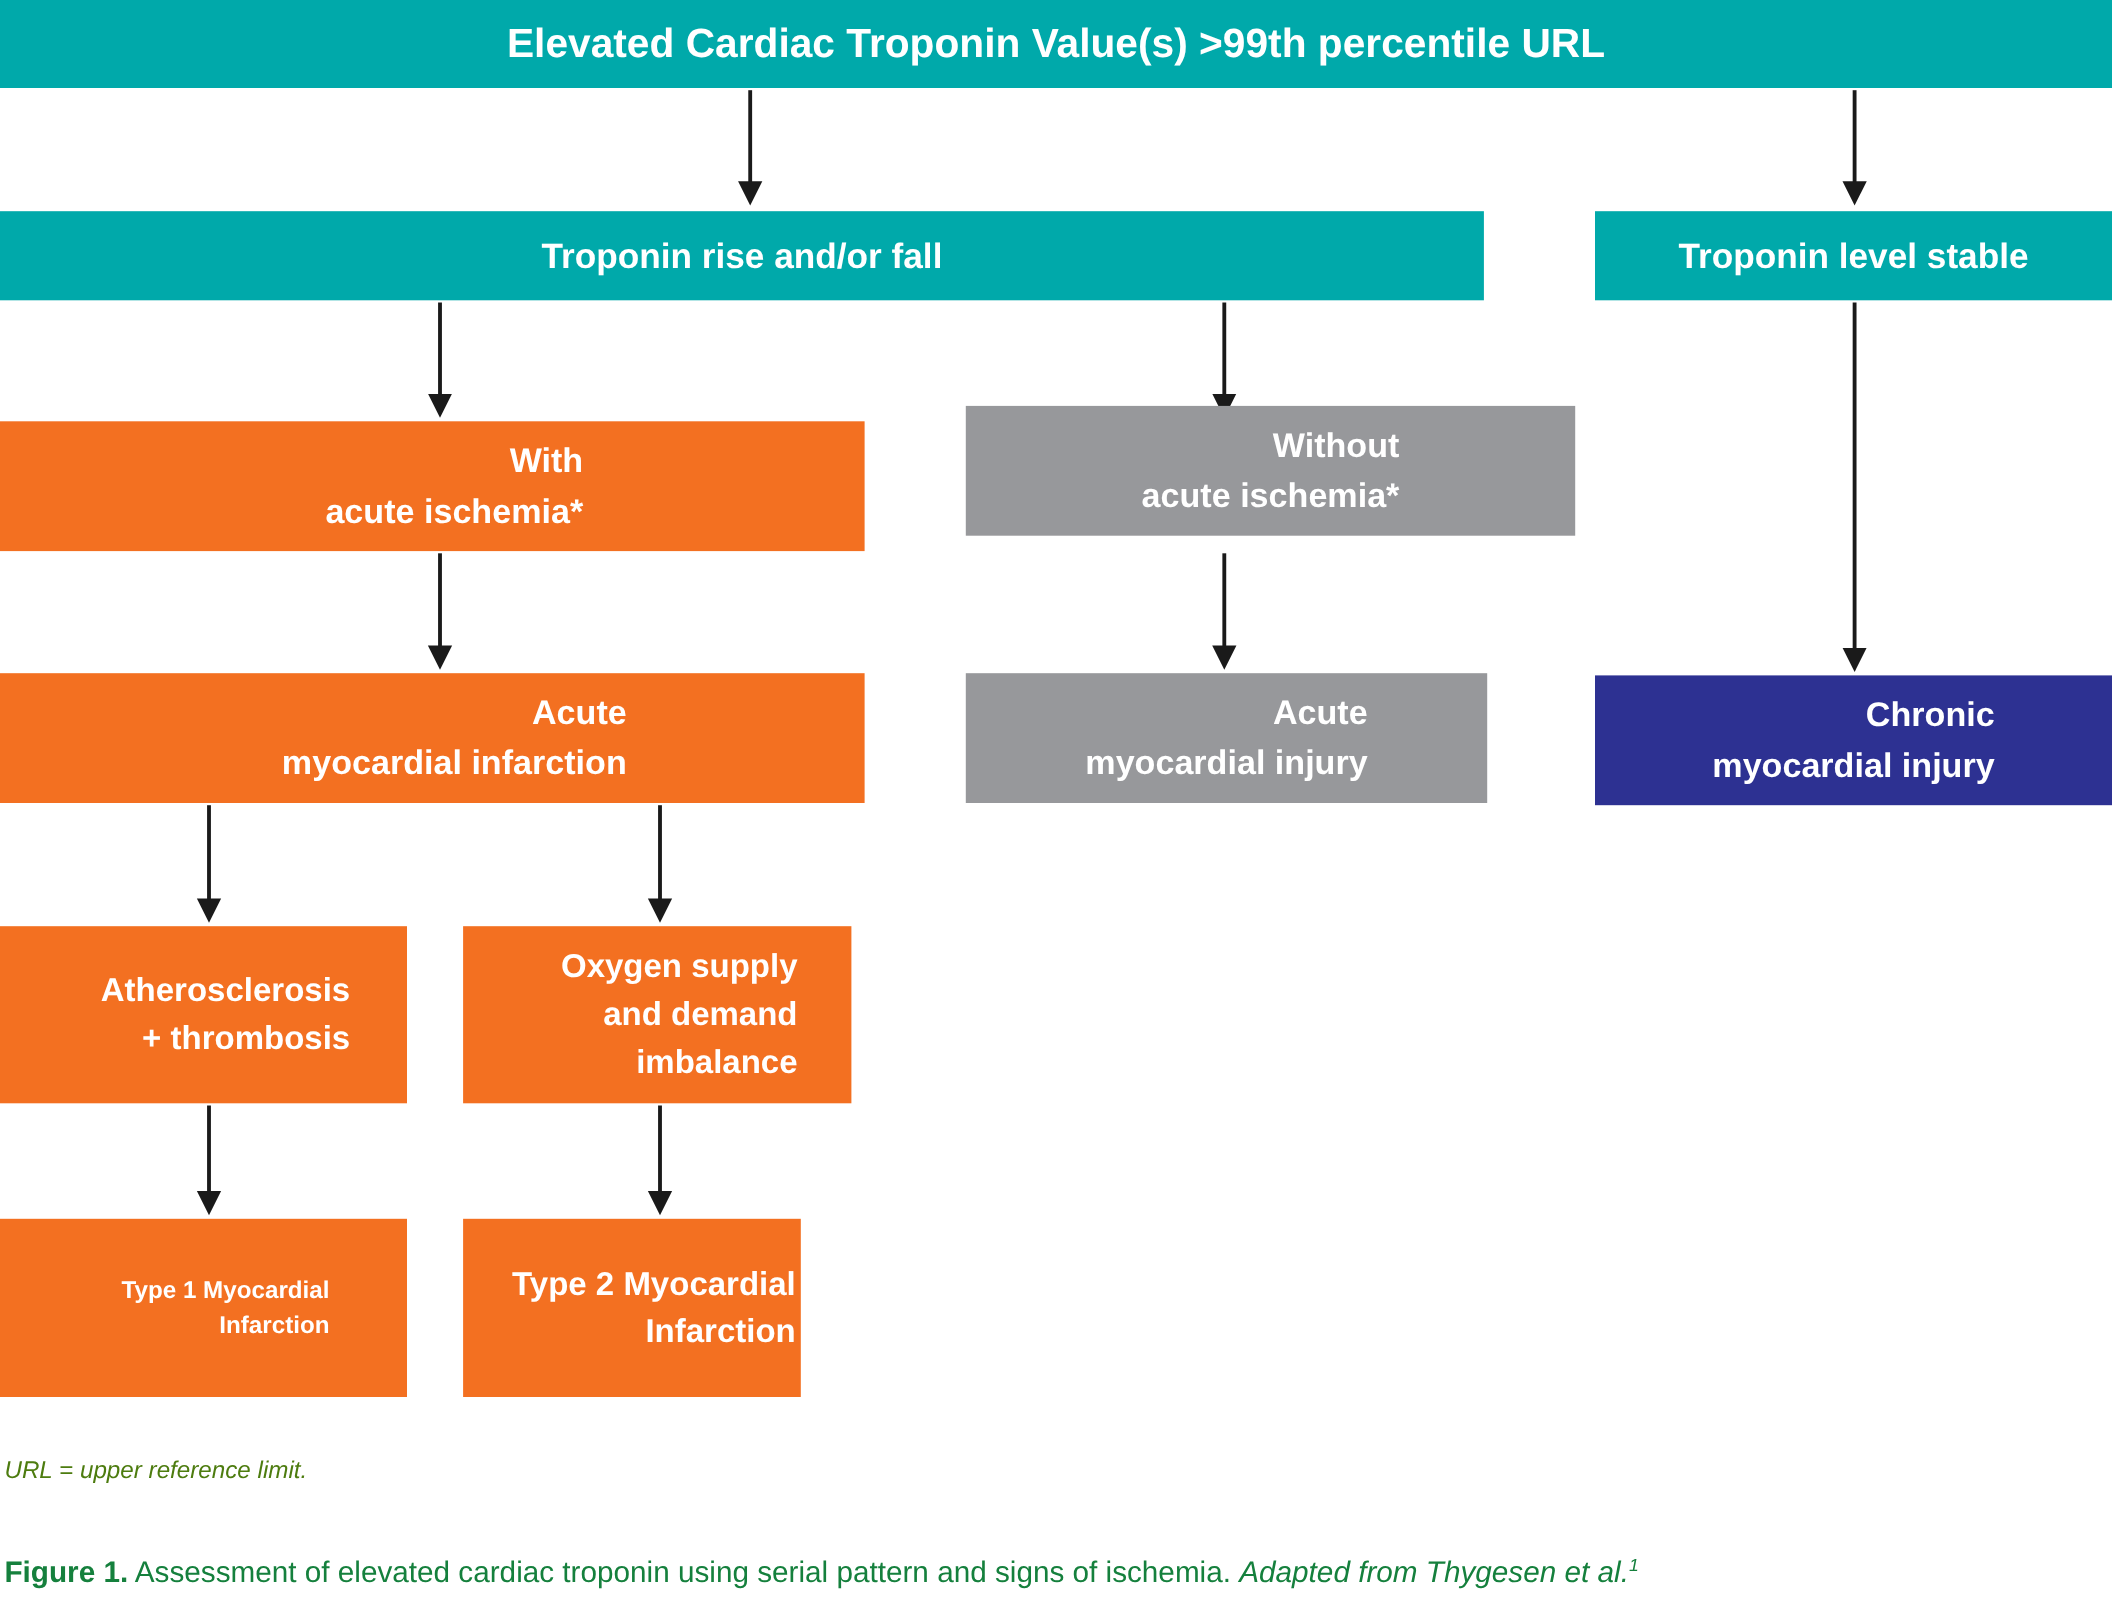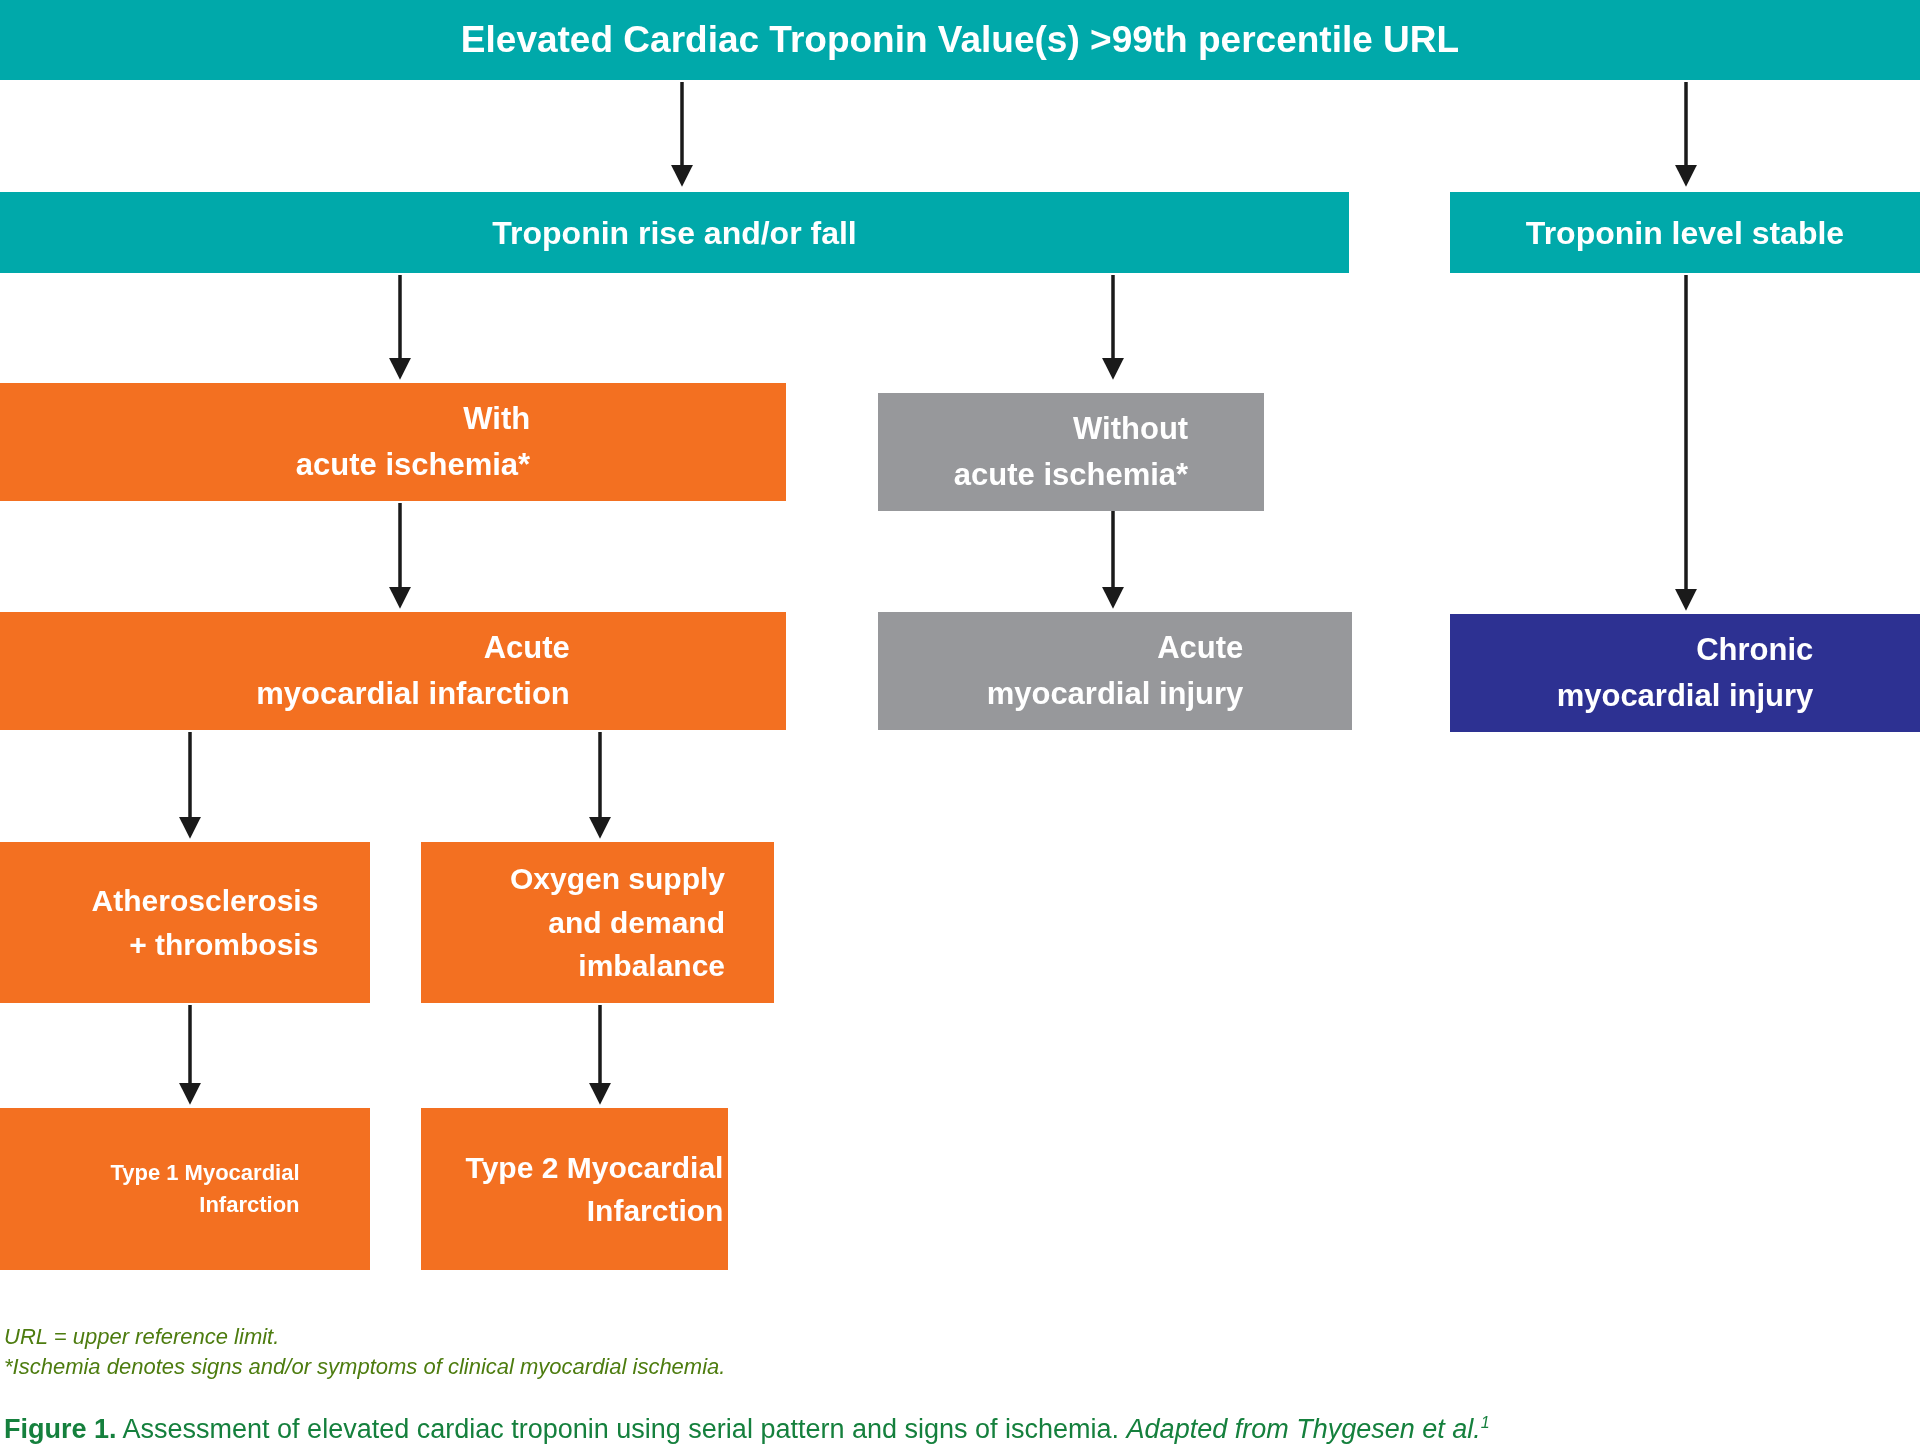--- a/index.html
+++ b/index.html
@@ -36,21 +36,21 @@
 
   .teal   { background: #00A9AA; }
   .orange { background: #F37021; padding-left: 40px; }
   .gray   { background: #97989B; }
   .navy   { background: #2D3192; }
 
   .banner      { left: 0;      top: 0;      width: 1920px; height: 80px;  font-size: 37px; }
   .rise-fall   { left: 0;      top: 192px;  width: 1349px; height: 81px;  font-size: 32px; }
   .stable      { left: 1450px; top: 192px;  width: 470px;  height: 81px;  font-size: 32px; }
   .with-isch   { left: 0;      top: 383px;  width: 786px;  height: 118px; }
-  .without-isch{ left: 878px;  top: 393px;  width: 386px;  height: 118px; }
+  .without-isch{ left: 878px;  top: 369px;  width: 554px;  height: 118px; }
   .acute-mi    { left: 0;      top: 612px;  width: 786px;  height: 118px; }
   .acute-inj   { left: 878px;  top: 612px;  width: 474px;  height: 118px; }
   .chronic-inj { left: 1450px; top: 614px;  width: 470px;  height: 118px; }
   .athero      { left: 0;      top: 842px;  width: 370px;  height: 161px; font-size: 30px; line-height: 1.45; }
   .oxygen      { left: 421px;  top: 842px;  width: 353px;  height: 161px; font-size: 30px; line-height: 1.45; }
   .type1       { left: 0;      top: 1108px; width: 370px;  height: 162px; font-size: 22px; line-height: 1.45; }
   .type2       { left: 421px;  top: 1108px; width: 307px;  height: 162px; font-size: 30px; line-height: 1.45; }
 
   .footnotes {
     position: absolute;
@@ -117,20 +117,19 @@
   <div class="node orange oxygen">Oxygen supply
 and demand
 imbalance</div>
   <div class="node orange type1">Type 1 Myocardial
 Infarction</div>
   <div class="node orange type2">Type 2 Myocardial
 Infarction</div>
 
   <div class="footnotes">
     <span class="footnote">URL = upper reference limit.</span>
-    <span class="footnote">*Ischemia denotes signs and/or symptoms of clinical myocardial ischemia.</span>
   </div>
 
   <div class="caption">
     <span class="prefix">Figure 1.</span><span class="body"> Assessment of elevated cardiac troponin using serial pattern and signs of ischemia. </span><span class="adapted">Adapted from Thygesen et al.</span><sup>1</sup>
   </div>
 
 </div>
 
 </body></html>

